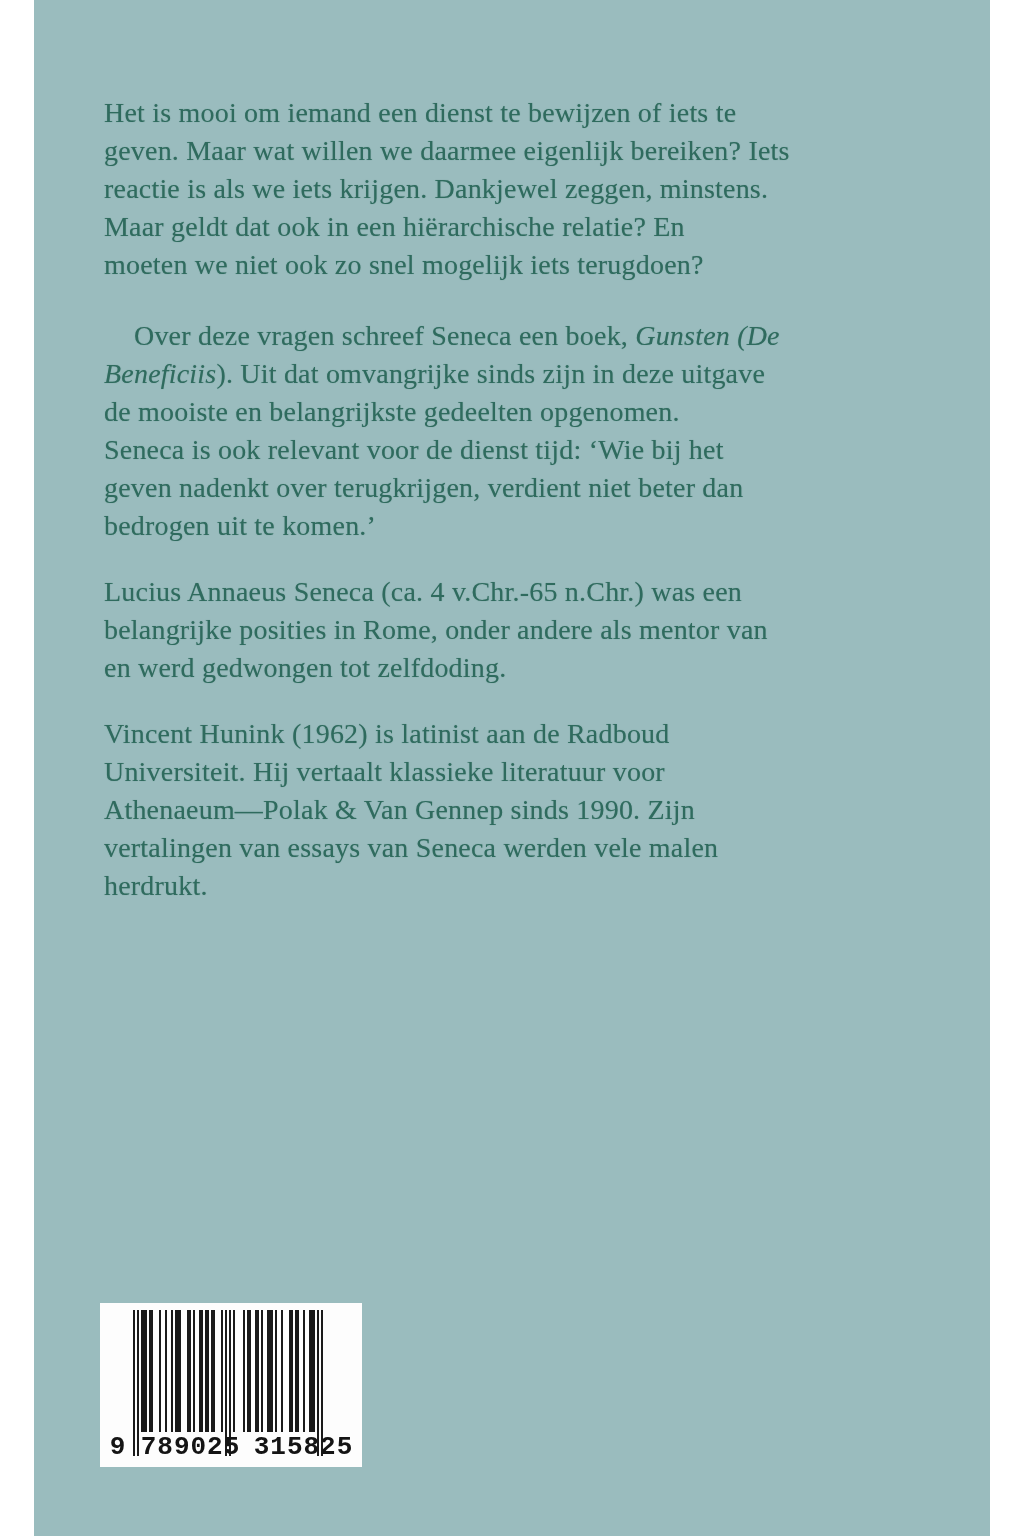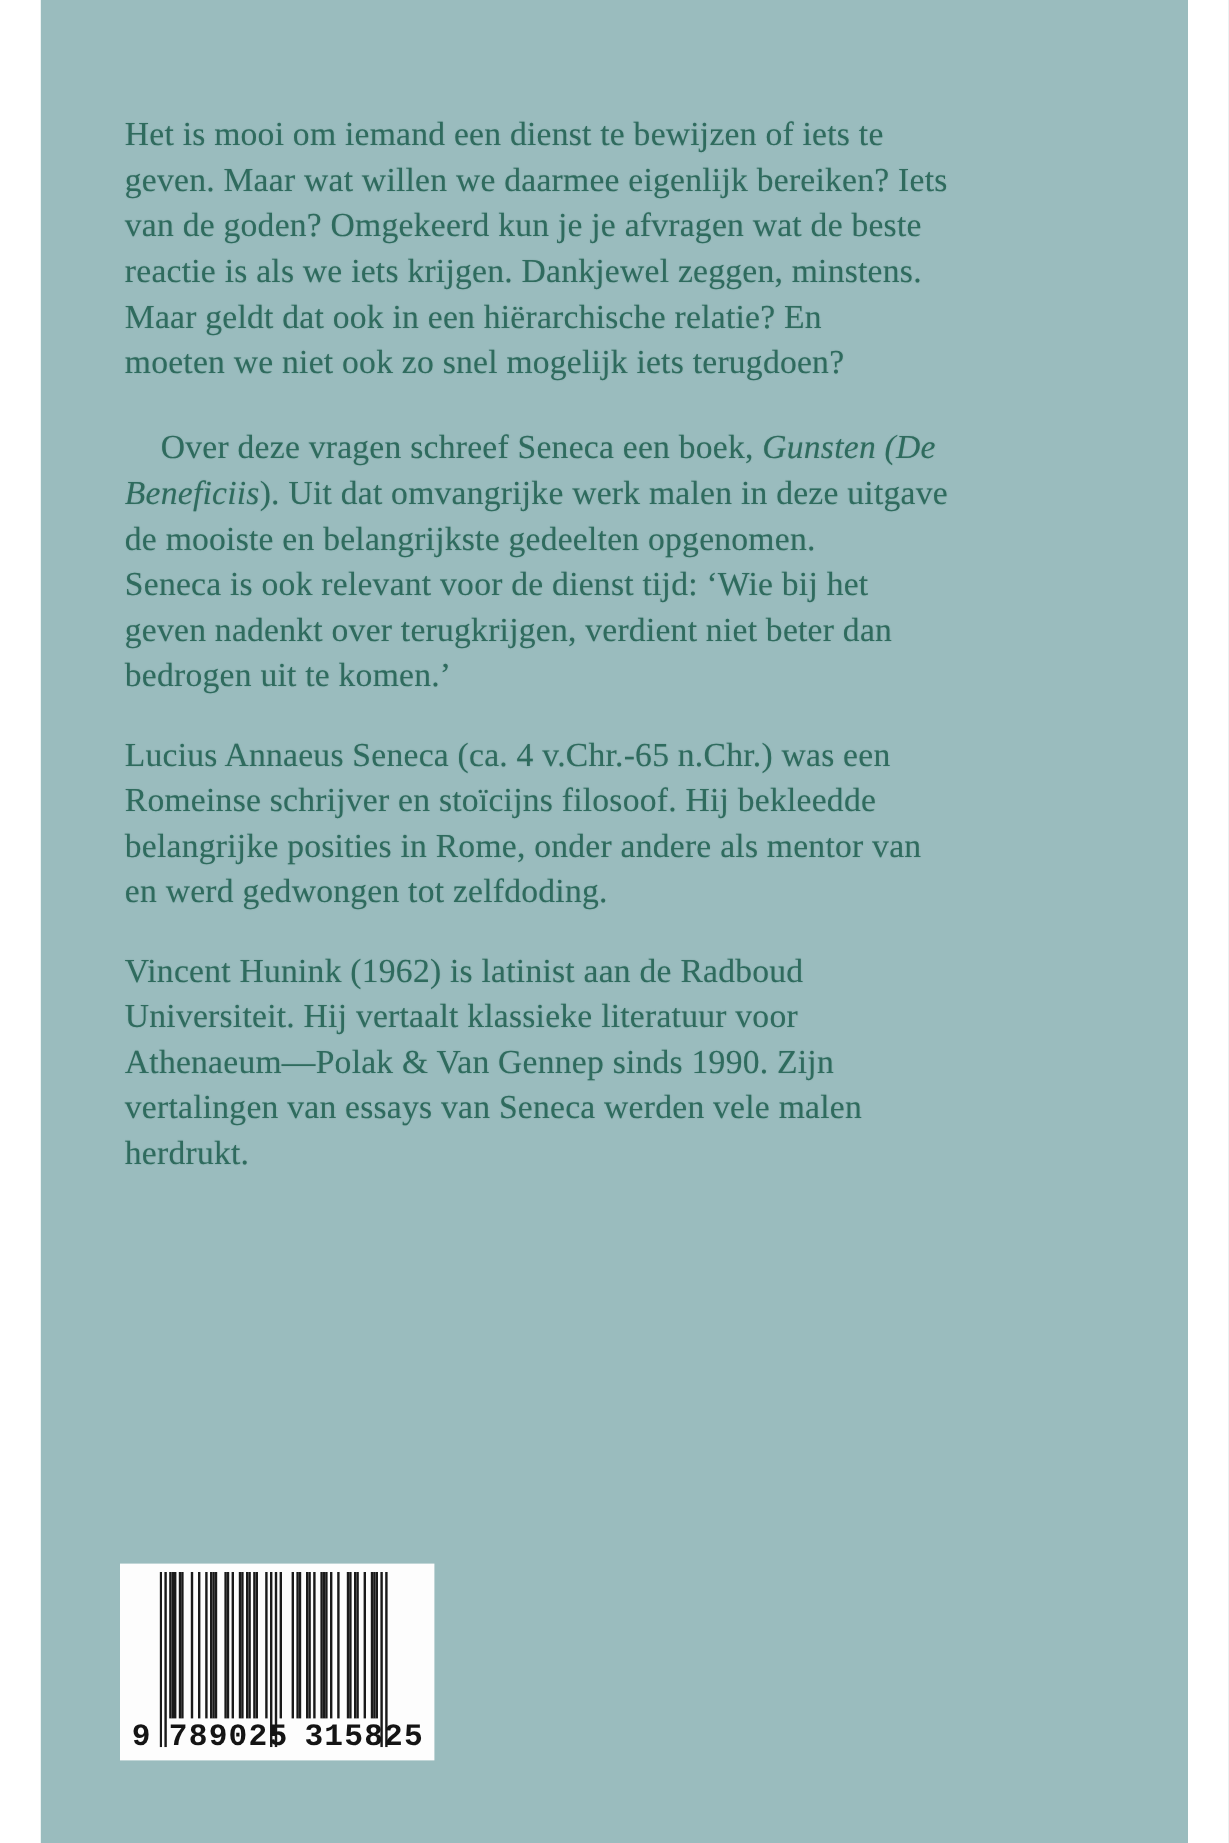--- a/index.html
+++ b/index.html
@@ -86,36 +86,34 @@
   }
 </style>
 </head>
 <body style="background: rgb(255, 255, 255);">
 
 <div class="cover" style="background: rgb(154, 188, 190);">
   <div class="text-block" style="color: rgb(47, 107, 94);">
       <div class="paragraph">
         <div class="text-line"><span class="text-run">Het is mooi om iemand een dienst te bewijzen of iets te</span></div>
         <div class="text-line"><span class="text-run">geven. Maar wat willen we daarmee eigenlijk bereiken? Iets</span></div>
-        <div class="text-line"><span class="text-run">van de goden? Omgekeerd kun je je afvragen wat de beste</span></div>
         <div class="text-line"><span class="text-run">reactie is als we iets krijgen. Dankjewel zeggen, minstens.</span></div>
         <div class="text-line"><span class="text-run">Maar geldt dat ook in een hiërarchische relatie? En</span></div>
         <div class="text-line"><span class="text-run">moeten we niet ook zo snel mogelijk iets terugdoen?</span></div>
       </div>
       <div class="paragraph">
         <div class="text-line indented"><span class="text-run">Over deze vragen schreef Seneca een boek, </span><span class="text-run-italic">Gunsten (De</span></div>
-        <div class="text-line"><span class="text-run-italic">Beneficiis</span><span class="text-run">). Uit dat omvangrijke werk malen in deze uitgave</span></div>
+        <div class="text-line"><span class="text-run-italic">Beneficiis</span><span class="text-run">). Uit dat omvangrijke sinds zijn in deze uitgave</span></div>
         <div class="text-line"><span class="text-run">de mooiste en belangrijkste gedeelten opgenomen.</span></div>
         <div class="text-line"><span class="text-run">Seneca is ook relevant voor de dienst tijd: ‘Wie bij het</span></div>
         <div class="text-line"><span class="text-run">geven nadenkt over terugkrijgen, verdient niet beter dan</span></div>
         <div class="text-line"><span class="text-run">bedrogen uit te komen.’</span></div>
       </div>
       <div class="paragraph">
         <div class="text-line"><span class="text-run">Lucius Annaeus Seneca (ca. 4 v.Chr.-65 n.Chr.) was een</span></div>
-        <div class="text-line"><span class="text-run">Romeinse schrijver en stoïcijns filosoof. Hij bekleedde</span></div>
         <div class="text-line"><span class="text-run">belangrijke posities in Rome, onder andere als mentor van</span></div>
         <div class="text-line"><span class="text-run">en werd gedwongen tot zelfdoding.</span></div>
       </div>
       <div class="paragraph">
         <div class="text-line"><span class="text-run">Vincent Hunink (1962) is latinist aan de Radboud</span></div>
         <div class="text-line"><span class="text-run">Universiteit. Hij vertaalt klassieke literatuur voor</span></div>
         <div class="text-line"><span class="text-run">Athenaeum—Polak &amp; Van Gennep sinds 1990. Zijn</span></div>
         <div class="text-line"><span class="text-run">vertalingen van essays van Seneca werden vele malen</span></div>
         <div class="text-line"><span class="text-run">herdrukt.</span></div>
       </div>

